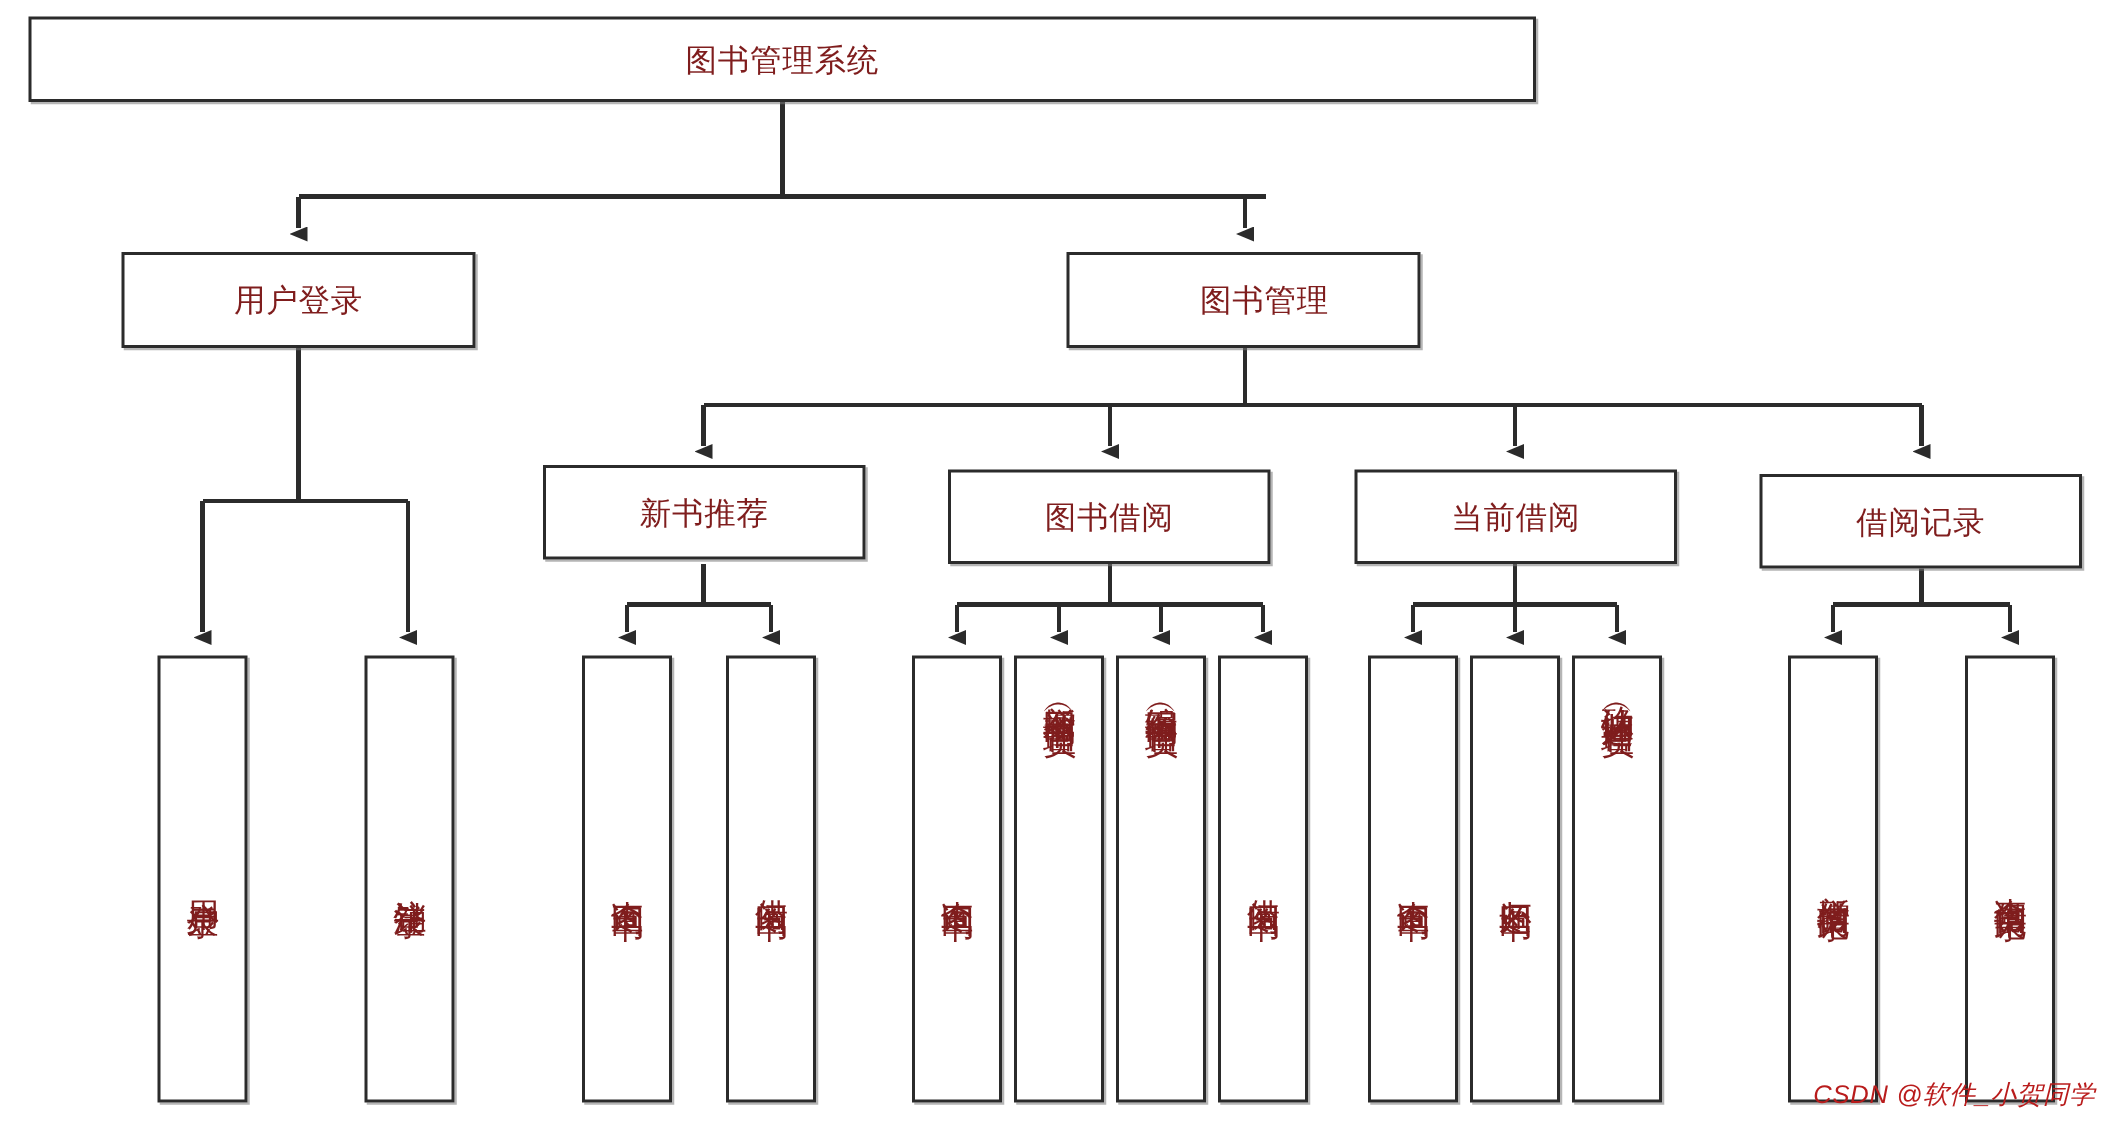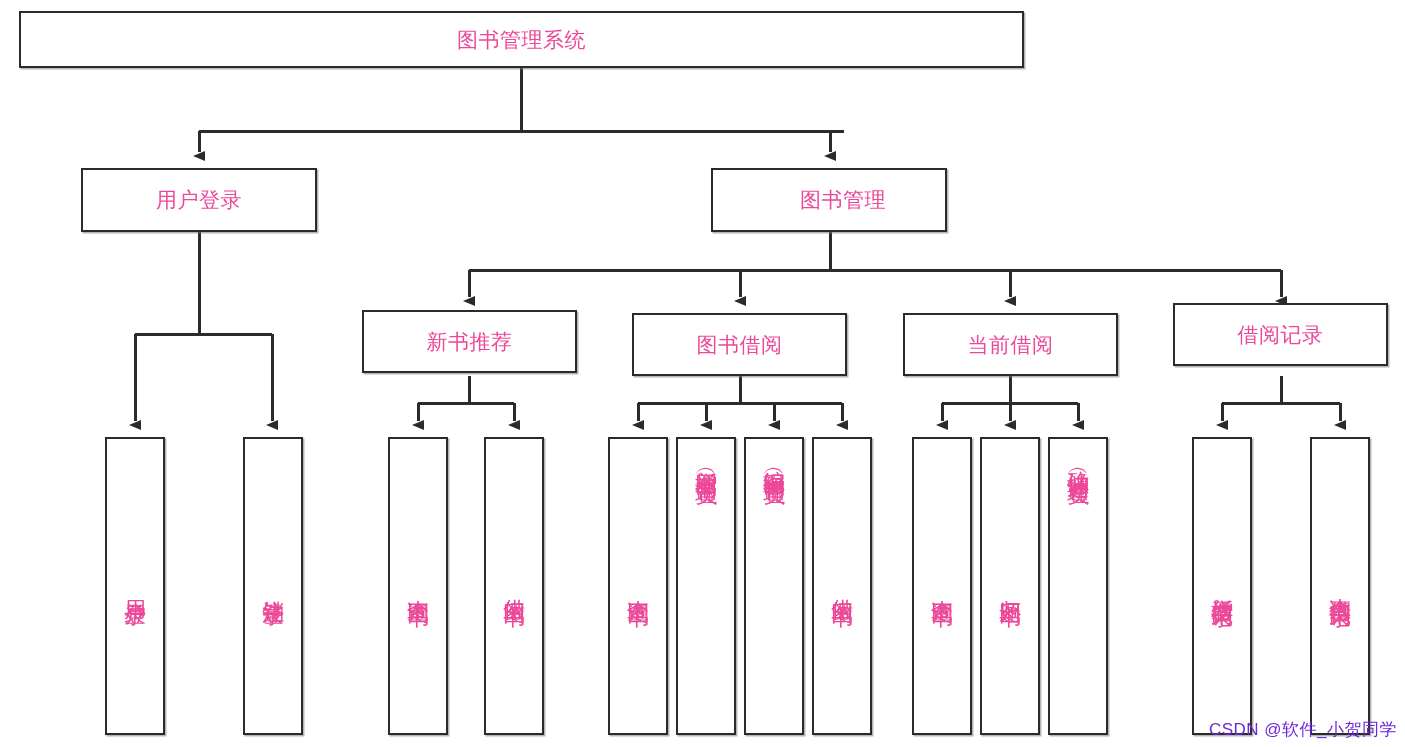--- a/index.html
+++ b/index.html
@@ -27,21 +27,21 @@
   }
   .node {
     position: absolute;
     box-sizing: border-box;
     background: #ffffff;
     border: 2px solid #2b2b2b;
     box-shadow: 1.5px 1.5px 0 0 rgba(120,120,120,0.55);
     display: flex;
     align-items: center;
     justify-content: center;
-    color: #ec4899;
+    color: #7f1d1d;
   }
   .node.horiz {
     font-size: 21px;
     letter-spacing: 0.5px;
   }
   .node.vert {
     align-items: flex-start;
     justify-content: center;
     padding-top: 14px;
   }
@@ -56,23 +56,24 @@
   
   .node.vert.center {
     align-items: center;
     padding-top: 0;
   }
   .watermark {
     position: absolute;
     right: 8px;
     bottom: 6px;
     font-size: 17px;
-    color: #6d28d9;
+    color: #b91c1c;
     letter-spacing: 0.5px;
     white-space: nowrap;
+    font-style: italic;
   }
 </style>
 </head>
 <body>
 
 <div id="canvas">
 
   <svg class="edges" viewBox="0 0 1405 747">
     <defs>
       <marker id="arrow" markerWidth="10" markerHeight="12" refX="1" refY="6" orient="auto" markerUnits="userSpaceOnUse">
@@ -124,21 +125,21 @@
   </svg>
 
   <div class="node horiz" style="left:19px; top:11px; width:1005px; height:57px;">图书管理系统</div>
 
   <div class="node horiz" style="left:81px; top:168px; width:236px; height:64px;">用户登录</div>
   <div class="node horiz" style="left:711px; top:168px; width:236px; height:64px;padding-left:28px;">图书管理</div>
 
   <div class="node horiz" style="left:362px; top:310px; width:215px; height:63px;">新书推荐</div>
   <div class="node horiz" style="left:903px; top:313px; width:215px; height:63px;">当前借阅</div>
   <div class="node horiz" style="left:632px; top:313px; width:215px; height:63px;">图书借阅</div>
-  <div class="node horiz" style="left:1173px; top:303px; width:215px; height:63px;">借阅记录</div>
+  <div class="node horiz" style="left:1173px; top:316px; width:215px; height:63px;">借阅记录</div>
 
   <div class="node vert center" style="left:105px; top:437px; width:60px; height:298px;">
     <span class="vlabel">用户登录</span>
   </div>
   <div class="node vert center" style="left:243px; top:437px; width:60px; height:298px;">
     <span class="vlabel">注销登录</span>
   </div>
 
   <div class="node vert center" style="left:388px; top:437px; width:60px; height:298px;">
     <span class="vlabel">查询图书</span>

